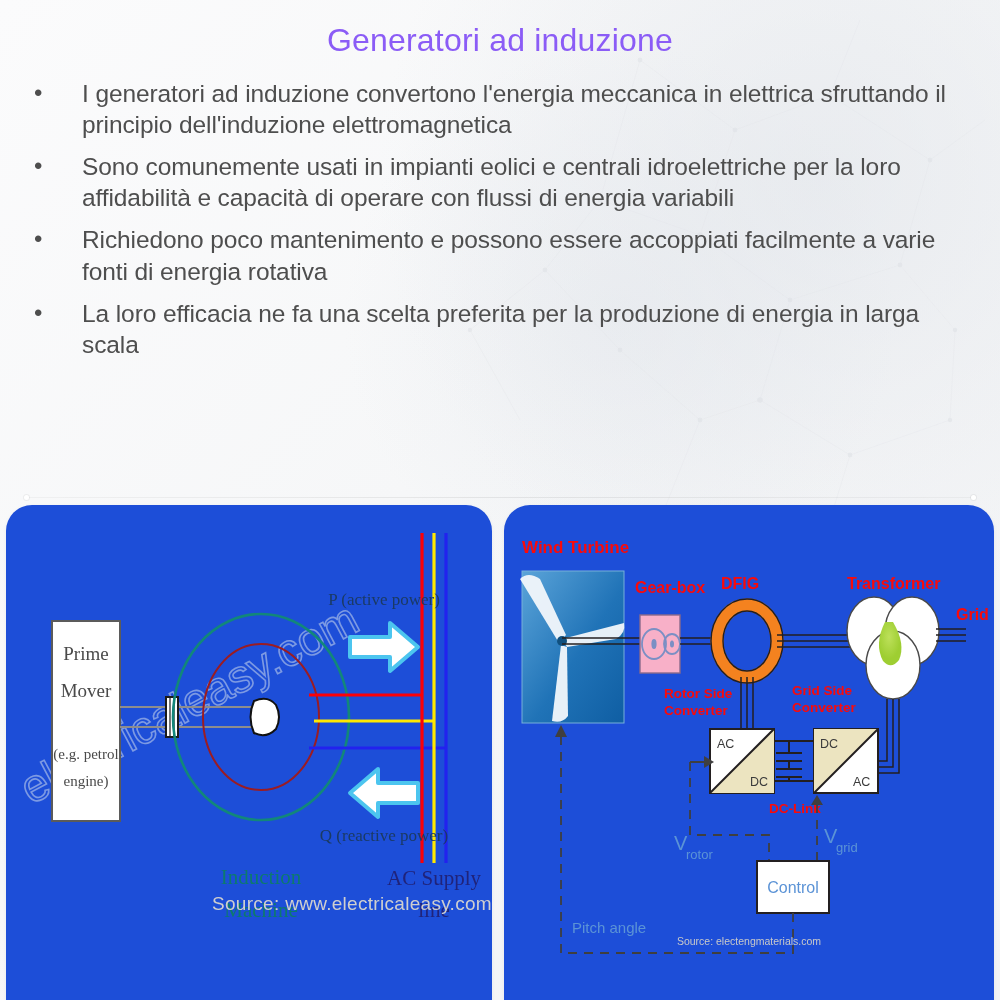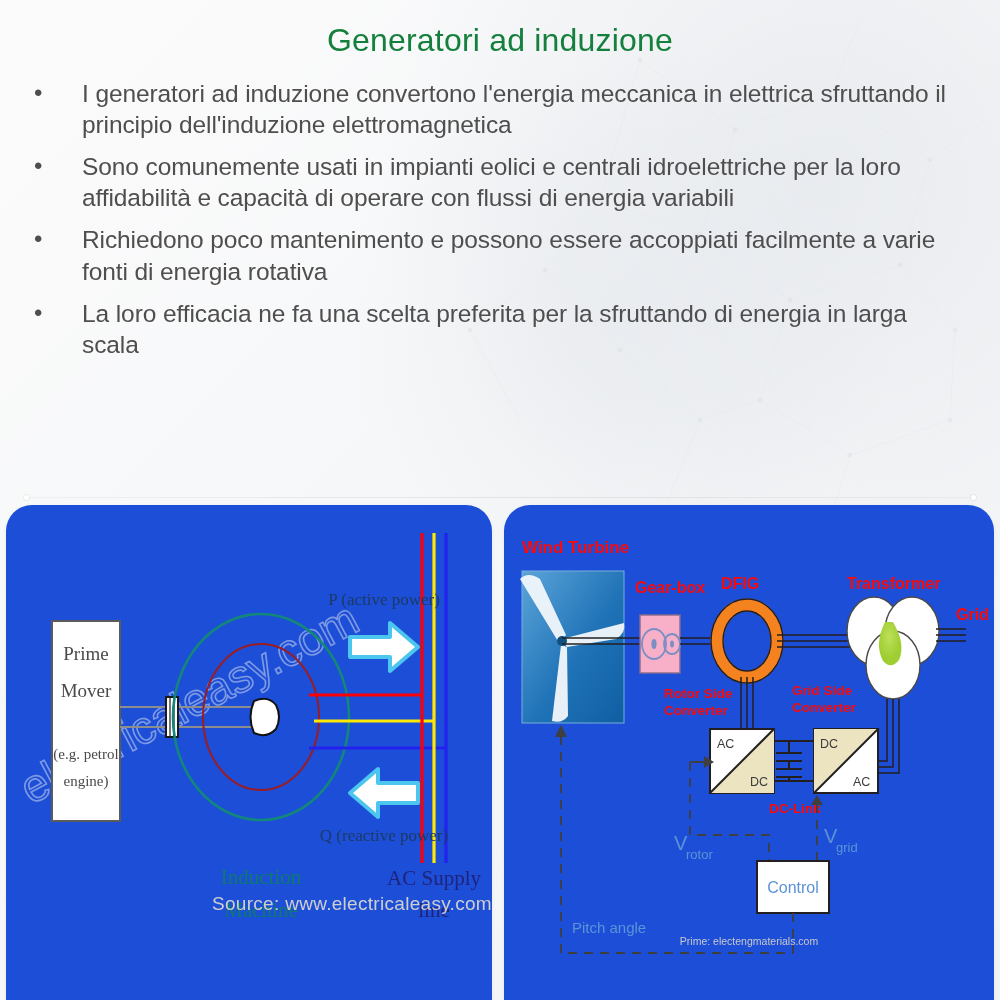--- a/index.html
+++ b/index.html
@@ -11,21 +11,21 @@
       linear-gradient(135deg,#fbfbfc 0%,#f6f7f8 45%,#f2f3f5 100%);
     font-family:"Liberation Sans", sans-serif;
     overflow:hidden;position:relative;
   }
   
   .bg-net{position:absolute;inset:0;pointer-events:none;opacity:.5;}
   .slide{position:absolute;left:0;top:0;width:1000px;height:1000px;}
 
   .title{
     position:absolute;left:0;top:22px;width:1000px;text-align:center;
-    font-size:32px;color:#15803d;letter-spacing:.2px;font-weight:400;
+    font-size:32px;color:#8b5cf6;letter-spacing:.2px;font-weight:400;
   }
   .bullets{
     position:absolute;left:34px;top:78px;width:935px;
   }
   .bullet{
     display:flex;align-items:flex-start;
     color:#4e4e4e;font-size:24.5px;line-height:1.27;
     margin-bottom:11px;font-weight:400;letter-spacing:-0.1px;
   }
   .bullet .dot{flex:0 0 auto;width:16px;font-size:24px;line-height:1.27;color:#4e4e4e;}
@@ -108,21 +108,21 @@
     <div class="bullet">
       <span class="dot">•</span>
       <span class="txt">Sono comunemente usati in impianti eolici e centrali idroelettriche per la loro affidabilità e capacità di operare con flussi di energia variabili</span>
     </div>
     <div class="bullet">
       <span class="dot">•</span>
       <span class="txt">Richiedono poco mantenimento e possono essere accoppiati facilmente a varie fonti di energia rotativa</span>
     </div>
     <div class="bullet">
       <span class="dot">•</span>
-      <span class="txt">La loro efficacia ne fa una scelta preferita per la sfruttando di energia in larga scala</span>
+      <span class="txt">La loro efficacia ne fa una scelta preferita per la produzione di energia in larga scala</span>
     </div>
   </div>
 
   <div class="divider"></div>
 
   <div class="card card-left">
     <svg width="486" height="420" viewBox="0 0 486 420">
 
       <g opacity="0.5">
         <text x="25" y="300" transform="rotate(-28 25 300)" font-family="Liberation Sans, sans-serif" font-size="46" fill="none" stroke="#dde6ee" stroke-width="1.6">electricaleasy.com</text>
@@ -321,16 +321,16 @@
       <rect x="253" y="356" width="72" height="52" fill="#ffffff" stroke="#231f20" stroke-width="2"></rect>
       <text x="289" y="388" text-anchor="middle" font-family="Liberation Sans, sans-serif" font-size="16" fill="#5b93d6">Control</text>
 
       <g stroke="#3f3f3f" stroke-width="1.8" stroke-dasharray="9 7" fill="none">
         <path d="M289 408 L289 448 L57 448 L57 232"></path>
       </g>
       <path d="M51 232 l6 -12 l6 12 z" fill="#3f3f3f"></path>
       <text x="68" y="428" font-family="Liberation Sans, sans-serif" font-size="15" fill="#5b93d6">Pitch angle</text>
     </svg>
 
-    <div class="src src-right">Prime: electengmaterials.com</div>
+    <div class="src src-right">Source: electengmaterials.com</div>
   </div>
 
 </div>
 
 </body></html>

